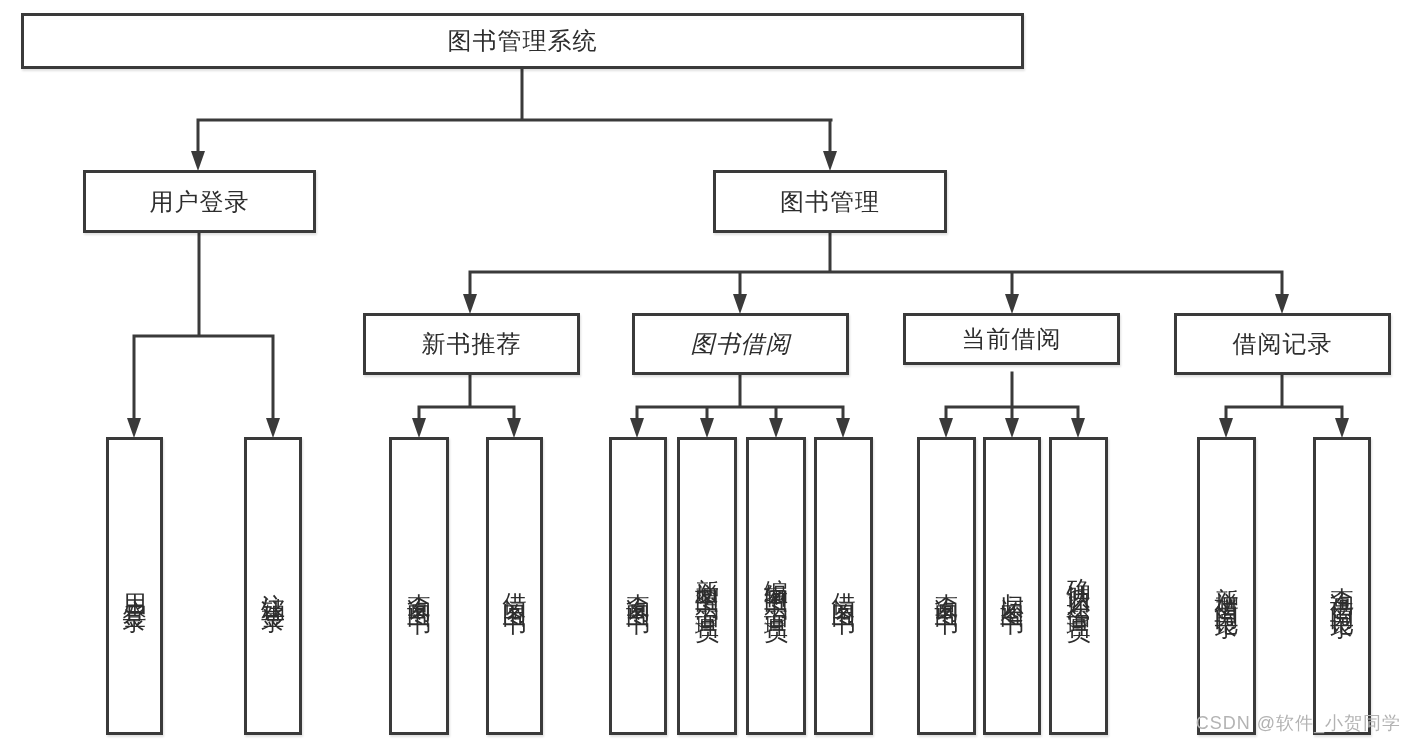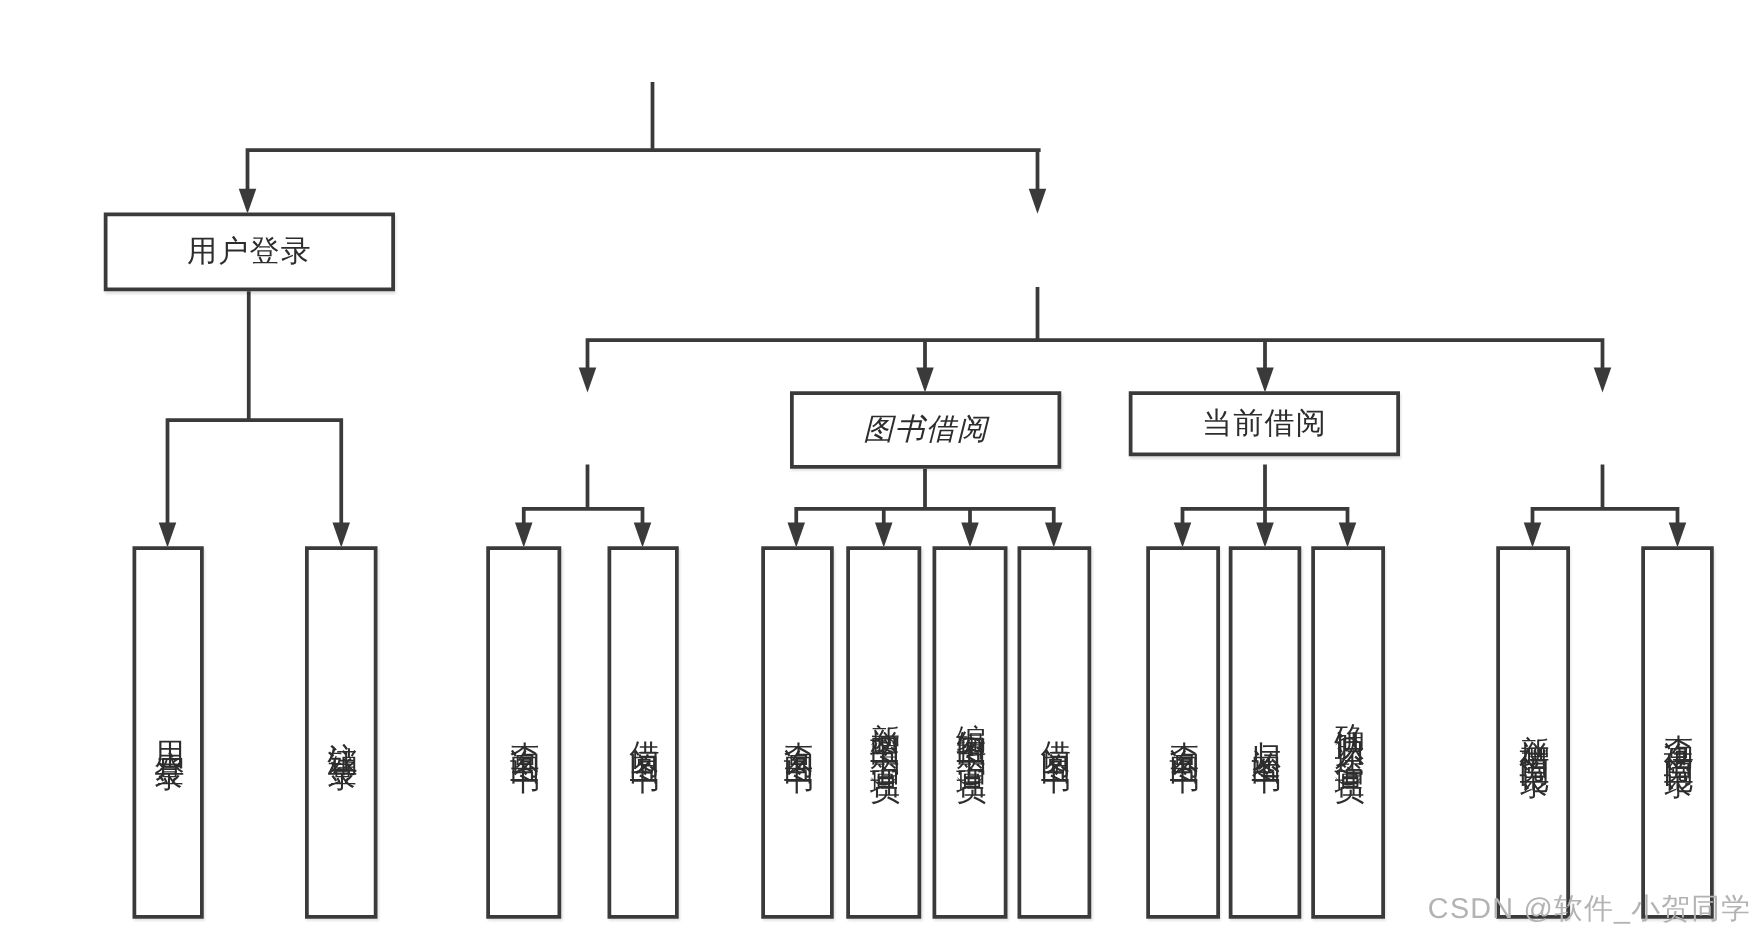--- a/index.html
+++ b/index.html
@@ -32,21 +32,21 @@
   .h-box { letter-spacing: 1px; }
   .v-box {
     writing-mode: vertical-rl;
     letter-spacing: 6px;
     text-align: center;
   }
   .watermark {
     position: absolute;
     right: 4px;
     top: 711px;
-    font-size: 23px;
+    font-size: 18px;
     color: #b3b3b3;
     letter-spacing: 1px;
     white-space: nowrap;
     z-index: 5;
   }
 </style>
 </head>
 <body>
 
 <div class="canvas">
@@ -84,25 +84,29 @@
       <polygon points="769,418 783,418 776,438"></polygon>
       <polygon points="836,418 850,418 843,438"></polygon>
       <polygon points="939,418 953,418 946,438"></polygon>
       <polygon points="1005,418 1019,418 1012,438"></polygon>
       <polygon points="1071,418 1085,418 1078,438"></polygon>
       <polygon points="1219,418 1233,418 1226,438"></polygon>
       <polygon points="1335,418 1349,418 1342,438"></polygon>
     </g>
   </svg>
 
+  <div class="box h-box" style="left:21px; top:13px; width:1003px; height:56px;">图书管理系统</div>
 
   <div class="box h-box" style="left:83px; top:170px; width:233px; height:63px;">用户登录</div>
+  <div class="box h-box" style="left:713px; top:170px; width:234px; height:63px;">图书管理</div>
 
+  <div class="box h-box" style="left:363px; top:313px; width:217px; height:62px;">新书推荐</div>
   <div class="box h-box" style="left:632px; top:313px; width:217px; height:62px;font-style:italic;">图书借阅</div>
   <div class="box h-box" style="left:903px; top:313px; width:217px; height:52px;">当前借阅</div>
+  <div class="box h-box" style="left:1174px; top:313px; width:217px; height:62px;">借阅记录</div>
 
   <div class="box v-box" style="left:106px; top:437px; width:57px; height:298px;">用户登录</div>
   <div class="box v-box" style="left:244px; top:437px; width:58px; height:298px;">注销登录</div>
 
   <div class="box v-box" style="left:389px; top:437px; width:60px; height:298px;">查询图书</div>
   <div class="box v-box" style="left:486px; top:437px; width:57px; height:298px;">借阅图书</div>
 
   <div class="box v-box" style="left:609px; top:437px; width:58px; height:298px;">查询图书</div>
   <div class="box v-box" style="left:677px; top:437px; width:60px; height:298px;">新增图书（管理员）</div>
   <div class="box v-box" style="left:746px; top:437px; width:60px; height:298px;">编辑图书（管理员）</div>

